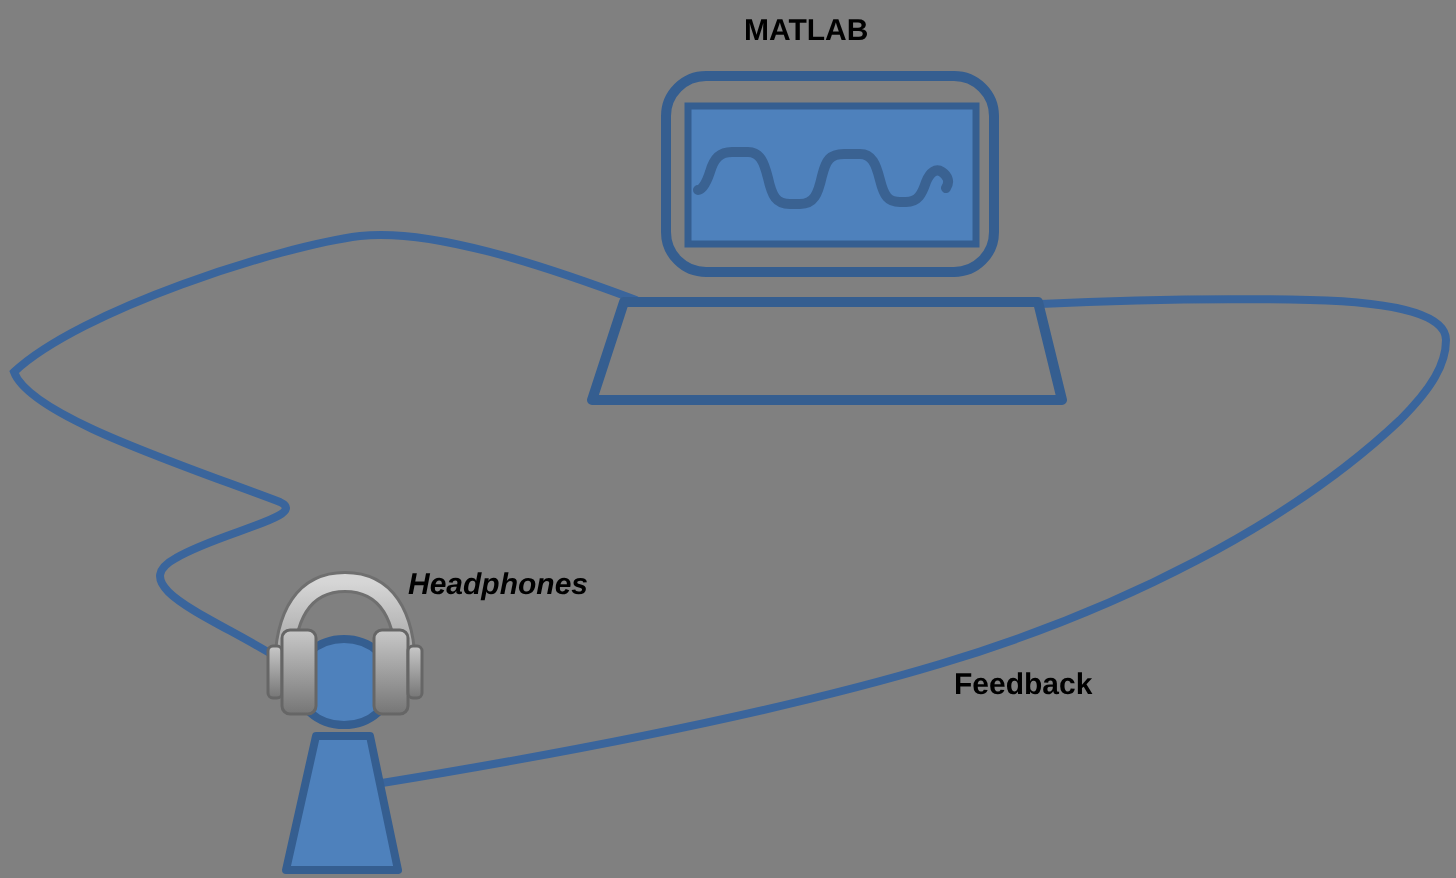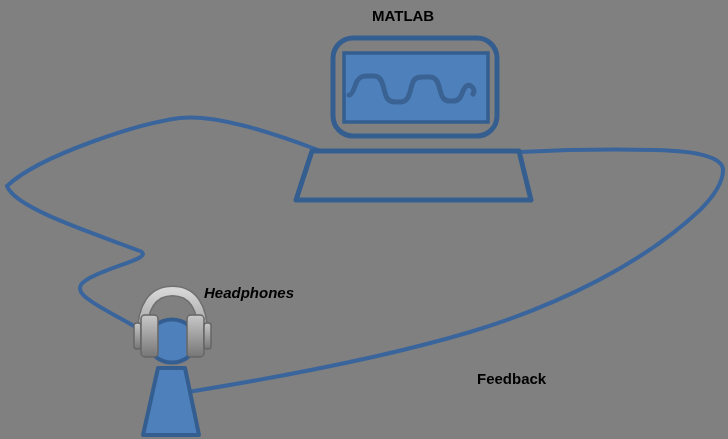--- a/index.html
+++ b/index.html
@@ -14,21 +14,21 @@
   .label {
     position:absolute;
     font-weight:bold;
     font-size:15px;
     line-height:1.1;
     color: var(--label, #000000);
     white-space:nowrap;
   }
   .label-matlab     { left:372px; top:8px;text-align:right;   }
   .label-headphones { left:204px; top:285px;font-style:italic; }
-  .label-feedback   { left:477px; top:335px;margin-top:36px; }
+  .label-feedback   { left:477px; top:335px; }
 
   
   .loop-line   { fill:none; stroke: var(--loop-stroke, #3A659C); stroke-width:4; stroke-linecap:round; }
   .blue-fill   { fill: var(--shape-fill, #4E81BC); }
   .dark-stroke { stroke: var(--shape-stroke, #355E90); }
   .screen-frame{ fill:none; stroke: var(--shape-stroke, #355E90); stroke-width:5; }
   .screen-rect { stroke-width:3.5; }
   .wave        { fill:none; stroke: var(--wave-stroke, #3A6292); stroke-width:5; stroke-linecap:round; stroke-linejoin:round; }
   .base-trap   { fill: var(--background, #808080); stroke: var(--shape-stroke, #355E90); stroke-width:5; stroke-linejoin:round; }
   .body-shape  { stroke-width:4; stroke-linejoin:round; }

